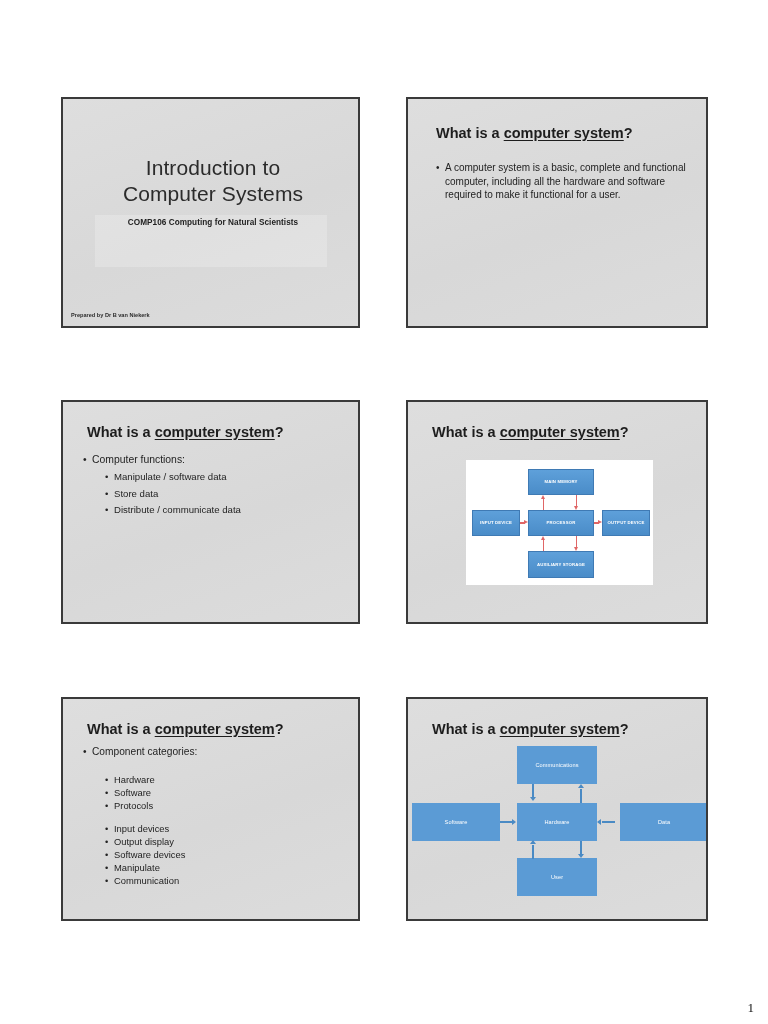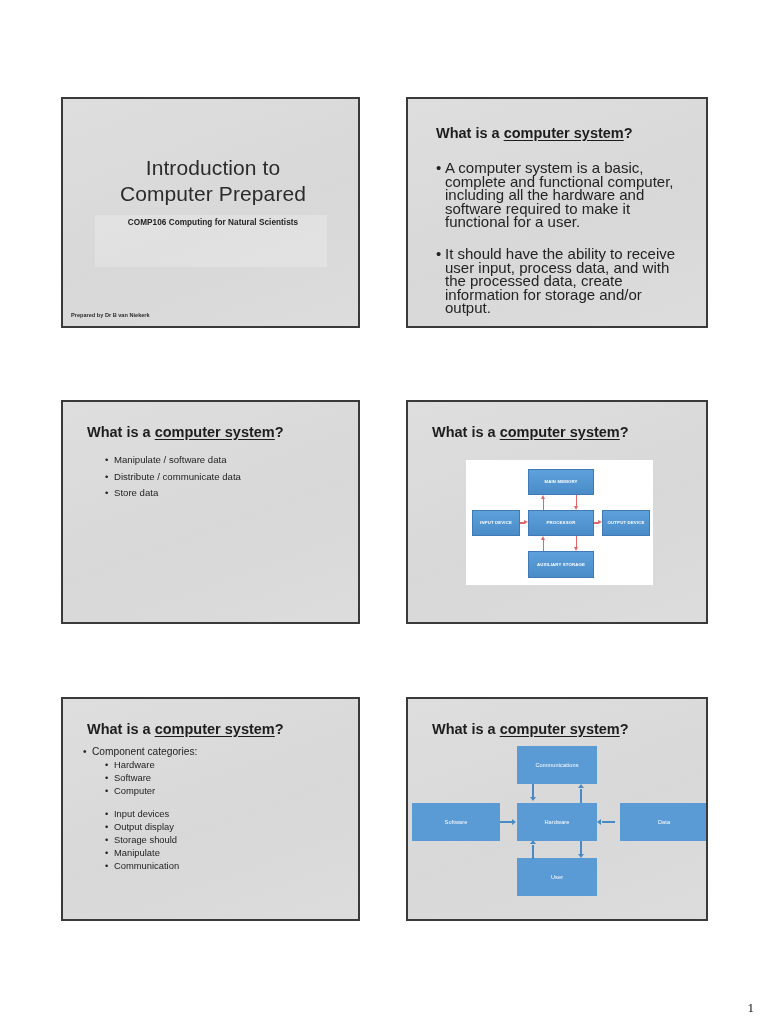--- a/index.html
+++ b/index.html
@@ -115,30 +115,30 @@
     color: #232323;
   }
   .lvl2::before {
     content: "\2022";
     position: absolute;
     left: 0; top: 0;
   }
 
   
   #slide-2 .body-list { left: 28px; top: 62px; width: 250px; }
-  #slide-2 .lvl1 { font-size: 15px; line-height: 13.6px; margin-bottom: 18px; }
+  #slide-2 .lvl1 { font-size: 10px; line-height: 13.6px; margin-bottom: 18px; }
 
   
   #slide-3 .body-list { left: 20px; top: 50px; width: 265px; }
   #slide-3 .lvl1 { font-size: 10.4px; line-height: 15px; margin-bottom: 2px; }
   #slide-3 .lvl2 { font-size: 9.6px; line-height: 16.6px; }
 
   
   #slide-5 .body-list { left: 20px; top: 46px; width: 265px; }
-  #slide-5 .lvl1 { font-size: 10.2px; line-height: 14px; margin-bottom: 0; }
+  #slide-5 .lvl1 { font-size: 10.2px; line-height: 14px; margin-bottom: 15px; }
   #slide-5 .lvl2 { font-size: 9.4px; line-height: 12.8px; }
   #slide-5 .spacer { height: 11px; }
 
   
   .diagram-canvas {
     position: absolute;
     left: 58px; top: 58px;
     width: 187px; height: 125px;
     background: #ffffff;
   }
@@ -217,44 +217,44 @@
 </head>
 <body>
 
 <div class="handout">
 
   <div class="slide" id="slide-1">
     <div class="slide-inner">
       <div class="title-band"></div>
       <div class="big-title">
         <div>Introduction to</div>
-        <div>Computer Prepared</div>
+        <div>Computer Systems</div>
       </div>
       <div class="subtitle">COMP106 Computing for Natural Scientists</div>
       <div class="prepared-by">Prepared by Dr B van Niekerk</div>
     </div>
   </div>
 
   <div class="slide" id="slide-2">
     <div class="slide-inner">
       <div class="slide-title"><span>What is a </span><u>computer system</u><span>?</span></div>
       <ul class="body-list">
         <li class="lvl1">A computer system is a basic, complete and functional computer, including all the hardware and software required to make it functional for a user.</li>
-        <li class="lvl1">It should have the ability to receive user input, process data, and with the processed data, create information for storage and/or output.</li>
       </ul>
     </div>
   </div>
 
   <div class="slide" id="slide-3">
     <div class="slide-inner">
       <div class="slide-title"><span>What is a </span><u>computer system</u><span>?</span></div>
       <ul class="body-list">
+        <li class="lvl1">Computer functions:</li>
         <li class="lvl2">Manipulate / software data</li>
+        <li class="lvl2">Store data</li>
         <li class="lvl2">Distribute / communicate data</li>
-        <li class="lvl2">Store data</li>
       </ul>
     </div>
   </div>
 
   <div class="slide" id="slide-4">
     <div class="slide-inner">
       <div class="slide-title"><span>What is a </span><u>computer system</u><span>?</span></div>
 
       <div class="diagram-canvas">
 
@@ -285,25 +285,25 @@
     </div>
   </div>
 
   <div class="slide" id="slide-5">
     <div class="slide-inner">
       <div class="slide-title"><span>What is a </span><u>computer system</u><span>?</span></div>
       <ul class="body-list">
         <li class="lvl1">Component categories:</li>
         <li class="lvl2">Hardware</li>
         <li class="lvl2">Software</li>
-        <li class="lvl2">Computer</li>
+        <li class="lvl2">Protocols</li>
         <li class="spacer"></li>
         <li class="lvl2">Input devices</li>
         <li class="lvl2">Output display</li>
-        <li class="lvl2">Storage should</li>
+        <li class="lvl2">Software devices</li>
         <li class="lvl2">Manipulate</li>
         <li class="lvl2">Communication</li>
       </ul>
     </div>
   </div>
 
   <div class="slide" id="slide-6">
     <div class="slide-inner">
       <div class="slide-title"><span>What is a </span><u>computer system</u><span>?</span></div>
 

